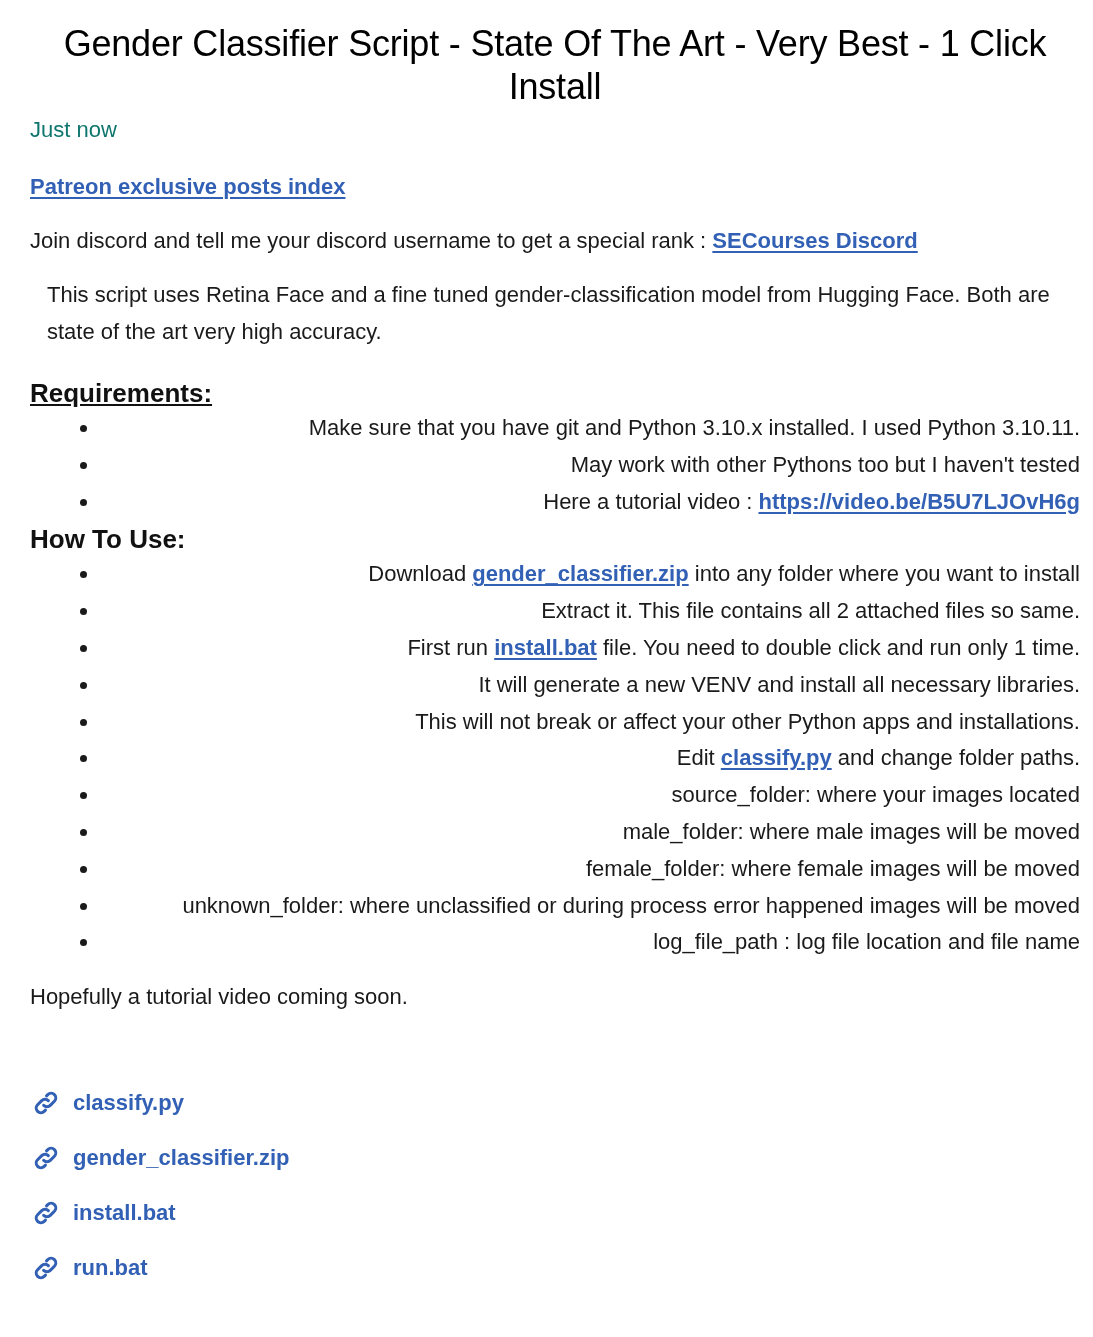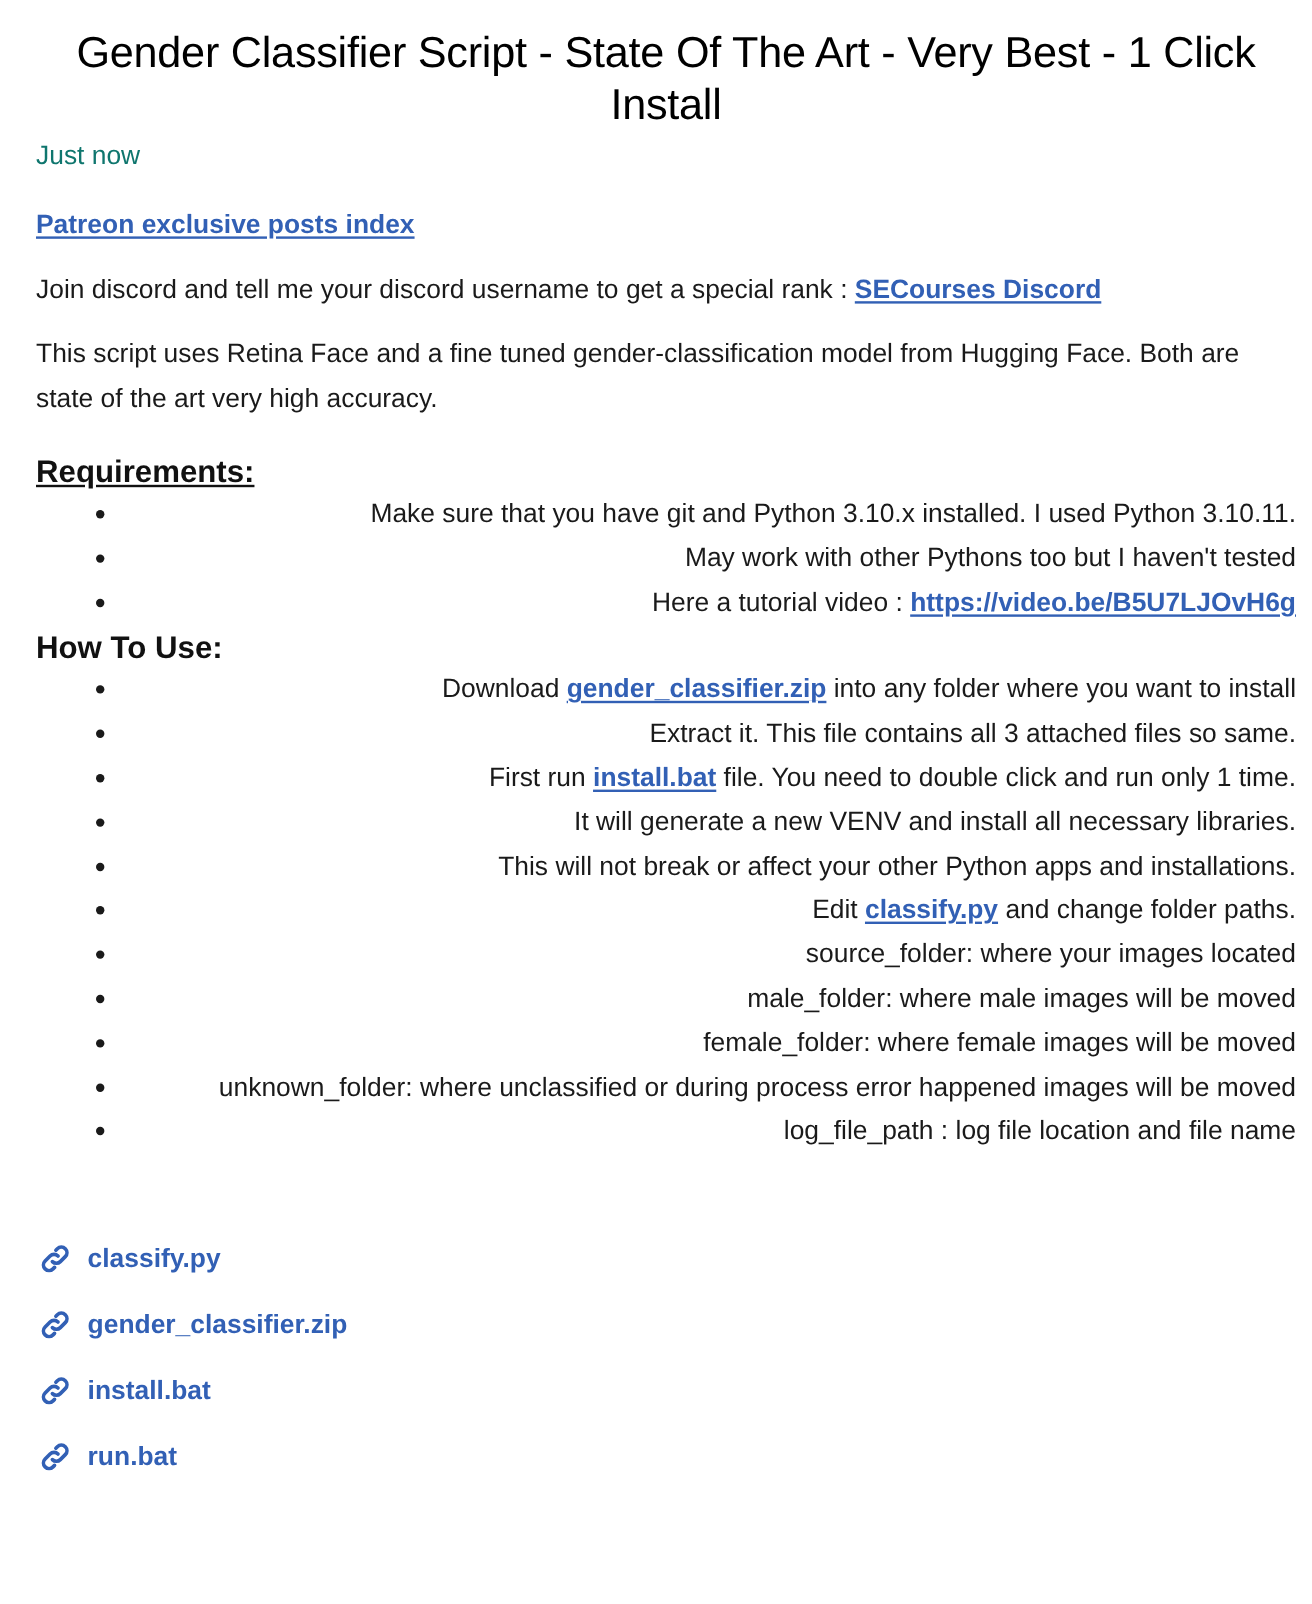--- a/index.html
+++ b/index.html
@@ -11,21 +11,21 @@
   .page { padding: 22px 0 0 30px; width: 1050px; }
   h1 {
     font-size: 36px; line-height: 43px; font-weight: 500;
     margin: 0; color: #000; letter-spacing: -0.2px; text-align: center;
   }
   .timestamp { font-size: 22px; color: #0f766e; margin-top: 8px; line-height: 28px; }
   a.link { color: #3260b5; font-weight: 700; text-underline-offset: 3px; margin-top: 32px; }
   p { font-size: 22px; line-height: 37px; margin: 0; }
   .p-index { margin-top: 24px; }
   .p-discord { margin-top: 17px; }
-  .p-desc { margin-top: 17px; }
+  .p-desc { margin-top: 17px; margin-left: 17px; }
   h3 { font-size: 26px; font-weight: 700; margin: 0; line-height: 34px; color: #111; }
   .h-req { margin-top: 26px; text-decoration: underline; }
   .h-how { margin-top: 2px; }
   ul { margin: 0; padding-left: 70px; list-style: disc; }
   ul li { font-size: 22px; line-height: 36.8px; text-align: right; }
   .p-footer { margin-top: 17px; }
   .attachments { margin-top: 60px; }
   .attachment {
     display: flex; align-items: center; height: 55px;
     color: #3260b5; font-weight: 700; font-size: 22px; cursor: pointer;
@@ -50,32 +50,33 @@
   <h3 class="h-req">Requirements:</h3>
   <ul>
     <li>Make sure that you have git and Python 3.10.x installed. I used Python 3.10.11.</li>
     <li>May work with other Pythons too but I haven't tested</li>
     <li><span>Here a tutorial video : </span><a class="link" href="#">https://video.be/B5U7LJOvH6g</a></li>
   </ul>
 
   <h3 class="h-how">How To Use:</h3>
   <ul>
     <li><span>Download </span><a class="link" href="#">gender_classifier.zip</a><span> into any folder where you want to install</span></li>
-    <li>Extract it. This file contains all 3 attached files so same.</li>
+    <li>Extract it. This file contains all 2 attached files so same.</li>
     <li><span>First run </span><a class="link" href="#">install.bat</a><span> file. You need to double click and run only 1 time.</span></li>
     <li>It will generate a new VENV and install all necessary libraries.</li>
     <li>This will not break or affect your other Python apps and installations.</li>
     <li><span>Edit </span><a class="link" href="#">classify.py</a><span> and change folder paths.</span></li>
     <li>source_folder: where your images located</li>
     <li>male_folder: where male images will be moved</li>
     <li>female_folder: where female images will be moved</li>
     <li>unknown_folder: where unclassified or during process error happened images will be moved</li>
     <li>log_file_path : log file location and file name</li>
   </ul>
 
+  <p class="p-footer">Hopefully a tutorial video coming soon.</p>
 
   <div class="attachments">
     <div class="attachment">
       <svg viewBox="0 0 24 24" fill="none" stroke="#3260b5" stroke-width="2.6" stroke-linecap="round">
           <path d="M10 14a4 4 0 0 0 5.66 0l3.54-3.54a4 4 0 0 0-5.66-5.66l-1.06 1.06"></path>
           <path d="M14 10a4 4 0 0 0-5.66 0l-3.54 3.54a4 4 0 0 0 5.66 5.66l1.06-1.06"></path>
         </svg>
       <span>classify.py</span>
     </div>
     <div class="attachment">

